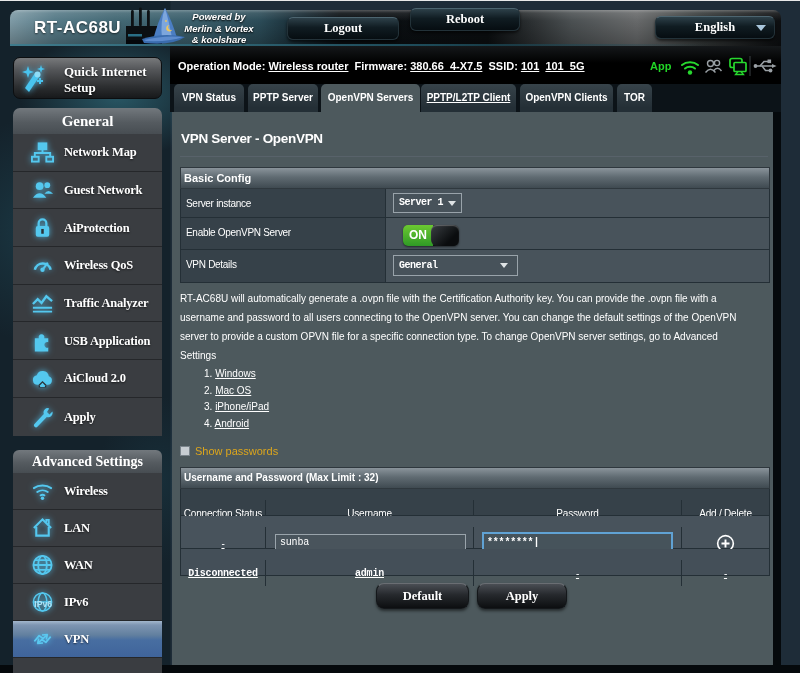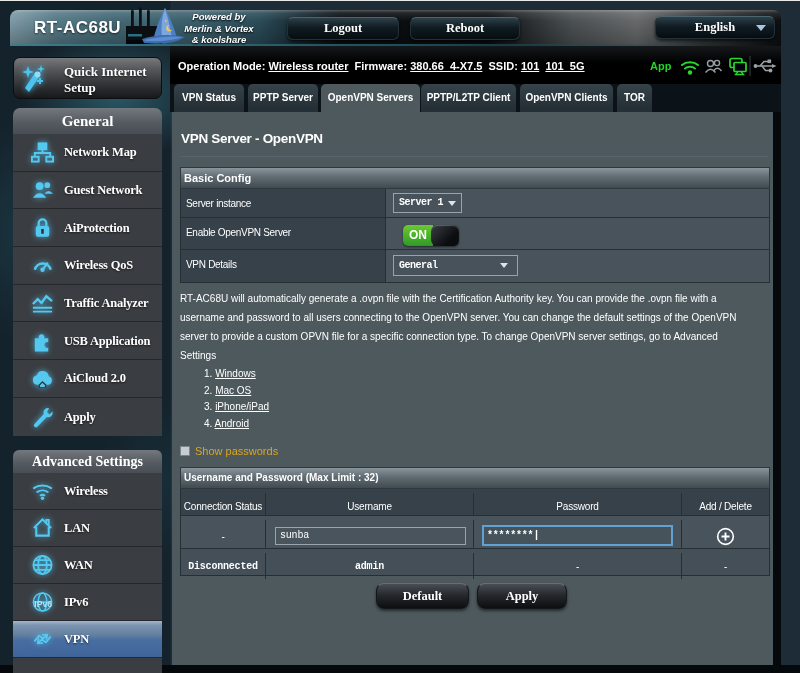--- a/index.html
+++ b/index.html
@@ -23,21 +23,21 @@
 #banner { left:10px; top:10px; width:771px; height:36px; border-radius:8px 8px 0 0;
  background:
   linear-gradient(to bottom, rgba(255,255,255,.30) 0px, rgba(255,255,255,.10) 3px, rgba(255,255,255,0) 11px, rgba(0,0,0,.25) 36px),
   linear-gradient(to right, #7e9aa5 0px, #567a87 45px, #436874 105px, #3b5f6c 180px, #2b4b57 250px, #152730 295px, #0a0f13 330px, #0b0e10 478px, #4b5052 562px, #67696a 627px, #353939 692px, #0c0e10 771px);
 }
 #bannerline { left:10px; top:44px; width:700px; height:2px; background:linear-gradient(to right, #3f7b8c, #1d4a58 60%, rgba(0,0,0,0)); }
 #model { left:34px; top:18px; color:#fff; font-size:17px; font-weight:bold; letter-spacing:.5px; text-shadow:0 1px 2px rgba(0,0,0,.6); }
 #powered { left:173px; top:11px; width:92px; color:#fff; font-size:9.5px; font-style:italic; font-weight:bold; text-align:center; line-height:11.5px; text-shadow:0 1px 2px #000; }
 .topbtn { position:absolute; height:23px; background:linear-gradient(to bottom,#2d4049 0%,#101c22 45%,#060d11 100%); border:1px solid #233239; border-top:1px solid #4d6570; border-radius:6px; color:#fff; font-size:12.5px; font-weight:bold; font-family:"Liberation Serif", serif; text-align:center; box-shadow:0 2px 3px rgba(0,0,0,.6); }
 #logout { left:287px; top:17px; width:112px; line-height:21px; }
-#reboot { left:410px; top:17px; width:110px; line-height:21px; }
+#reboot { left:410px; top:8px; width:110px; line-height:21px; }
 #lang { left:655px; top:16px; width:120px; line-height:21px; }
 #lang .tri { position:absolute; right:8px; top:8px; width:0; height:0; border-left:5.5px solid transparent; border-right:5.5px solid transparent; border-top:6.5px solid #a9c6dc; }
 
 
 #router { left:126px; top:7px; width:60px; height:41px; }
 
 
 #opbar { left:170px; top:46px; width:611px; height:38px; background:linear-gradient(to bottom,#15181a,#000 45%); color:#fff; font-size:11px; font-weight:bold; }
 #opbar .txt { position:absolute; left:8px; top:14px; white-space:nowrap; letter-spacing:0; }
 #opbar a { color:#fff; text-decoration:underline; }
@@ -77,21 +77,21 @@
 #showpw { position:absolute; left:8px; top:333px; font-size:11px; color:#dda61c; }
 #showpw .cb { display:inline-block; width:10px; height:10px; background:#c7cdd2; border:1px solid #7a848b; vertical-align:-1px; margin-right:5px; }
 
 
 #up-head { top:355px; }
 #up-body { position:absolute; left:8px; top:377px; width:590px; height:87px; }
 .uprow { position:absolute; left:0; width:590px; border:1px solid #242f36; border-top:none; }
 #up-cols { top:0; height:27px; background:#364149; }
 #up-r1 { top:27px; height:33px; background:#48535c; }
 #up-r2 { top:60px; height:27px; background:#444f58; }
-.ucell { position:absolute; top:4px; height:100%; border-right:1px solid #242f36; font-size:10px; letter-spacing:-0.2px; text-align:center; white-space:nowrap; }
+.ucell { position:absolute; top:11px; height:100%; border-right:1px solid #242f36; font-size:10px; letter-spacing:-0.2px; text-align:center; white-space:nowrap;text-decoration:underline; }
 .c1 { left:0; width:85px; }
 .c2 { left:85px; width:208px; }
 .c3 { left:293px; width:208px; }
 .c4 { left:501px; width:87px; border-right:none; }
 .vcent { display:flex; align-items:center; justify-content:center; }
 
 .inp { position:absolute; background:#49545c; border:1px solid #9aa4ab; color:#fff; font-family:"Liberation Mono", monospace; font-size:12px; padding:0 4px; }
 #inp-user { left:9px; top:7px; width:191px; height:18px; line-height:16px; text-align:left; font-size:10px; }
 #inp-pass { position:absolute; left:8px; top:5px; width:191px; height:21px; background:#46535b; border:2px solid #60a2d4; color:#fff; font-family:"Liberation Mono", monospace; font-size:10px; font-weight:bold; line-height:17px; text-align:left; padding:0 3px; }
 
@@ -179,21 +179,21 @@
       <rect x="92.5" y="3.5" width="3.6" height="3.6" fill="#9aa0a5"></rect>
       <circle cx="95.5" cy="14.5" r="1.9" fill="#9aa0a5"></circle>
       <path d="M97 8 l4.5 2 l-4.5 2 z" fill="#9aa0a5"></path>
     </svg>
   </div>
 
   <div class="abs" id="tabstrip">
     <div class="tab" style="left:4px;width:70px;">VPN Status</div>
     <div class="tab" style="left:78px;width:70px;">PPTP Server</div>
     <div class="tab active" style="left:151px;width:99px;">OpenVPN Servers</div>
-    <div class="tab" style="left:251px;width:95px;">PPTP/L2TP Client</div>
+    <div class="tab" style="left:251px;width:95px;text-decoration:underline;">PPTP/L2TP Client</div>
     <div class="tab" style="left:350px;width:93px;">OpenVPN Clients</div>
     <div class="tab" style="left:447px;width:35px;">TOR</div>
   </div>
 
   <div class="abs" id="content">
     <div id="title">VPN Server - OpenVPN</div>
     <div id="titleline"></div>
 
     <div class="tblhead" id="bc-head">Basic Config</div>
     <div id="bc-body">

